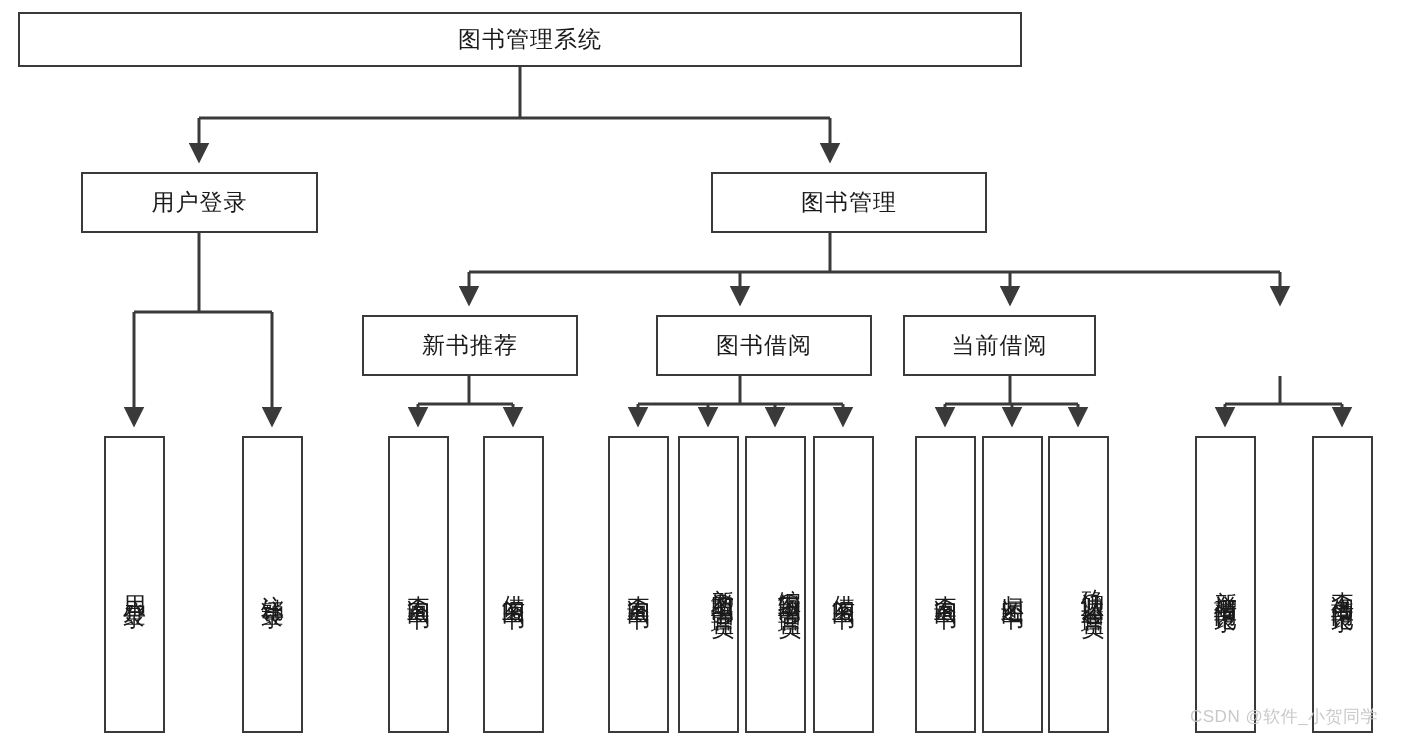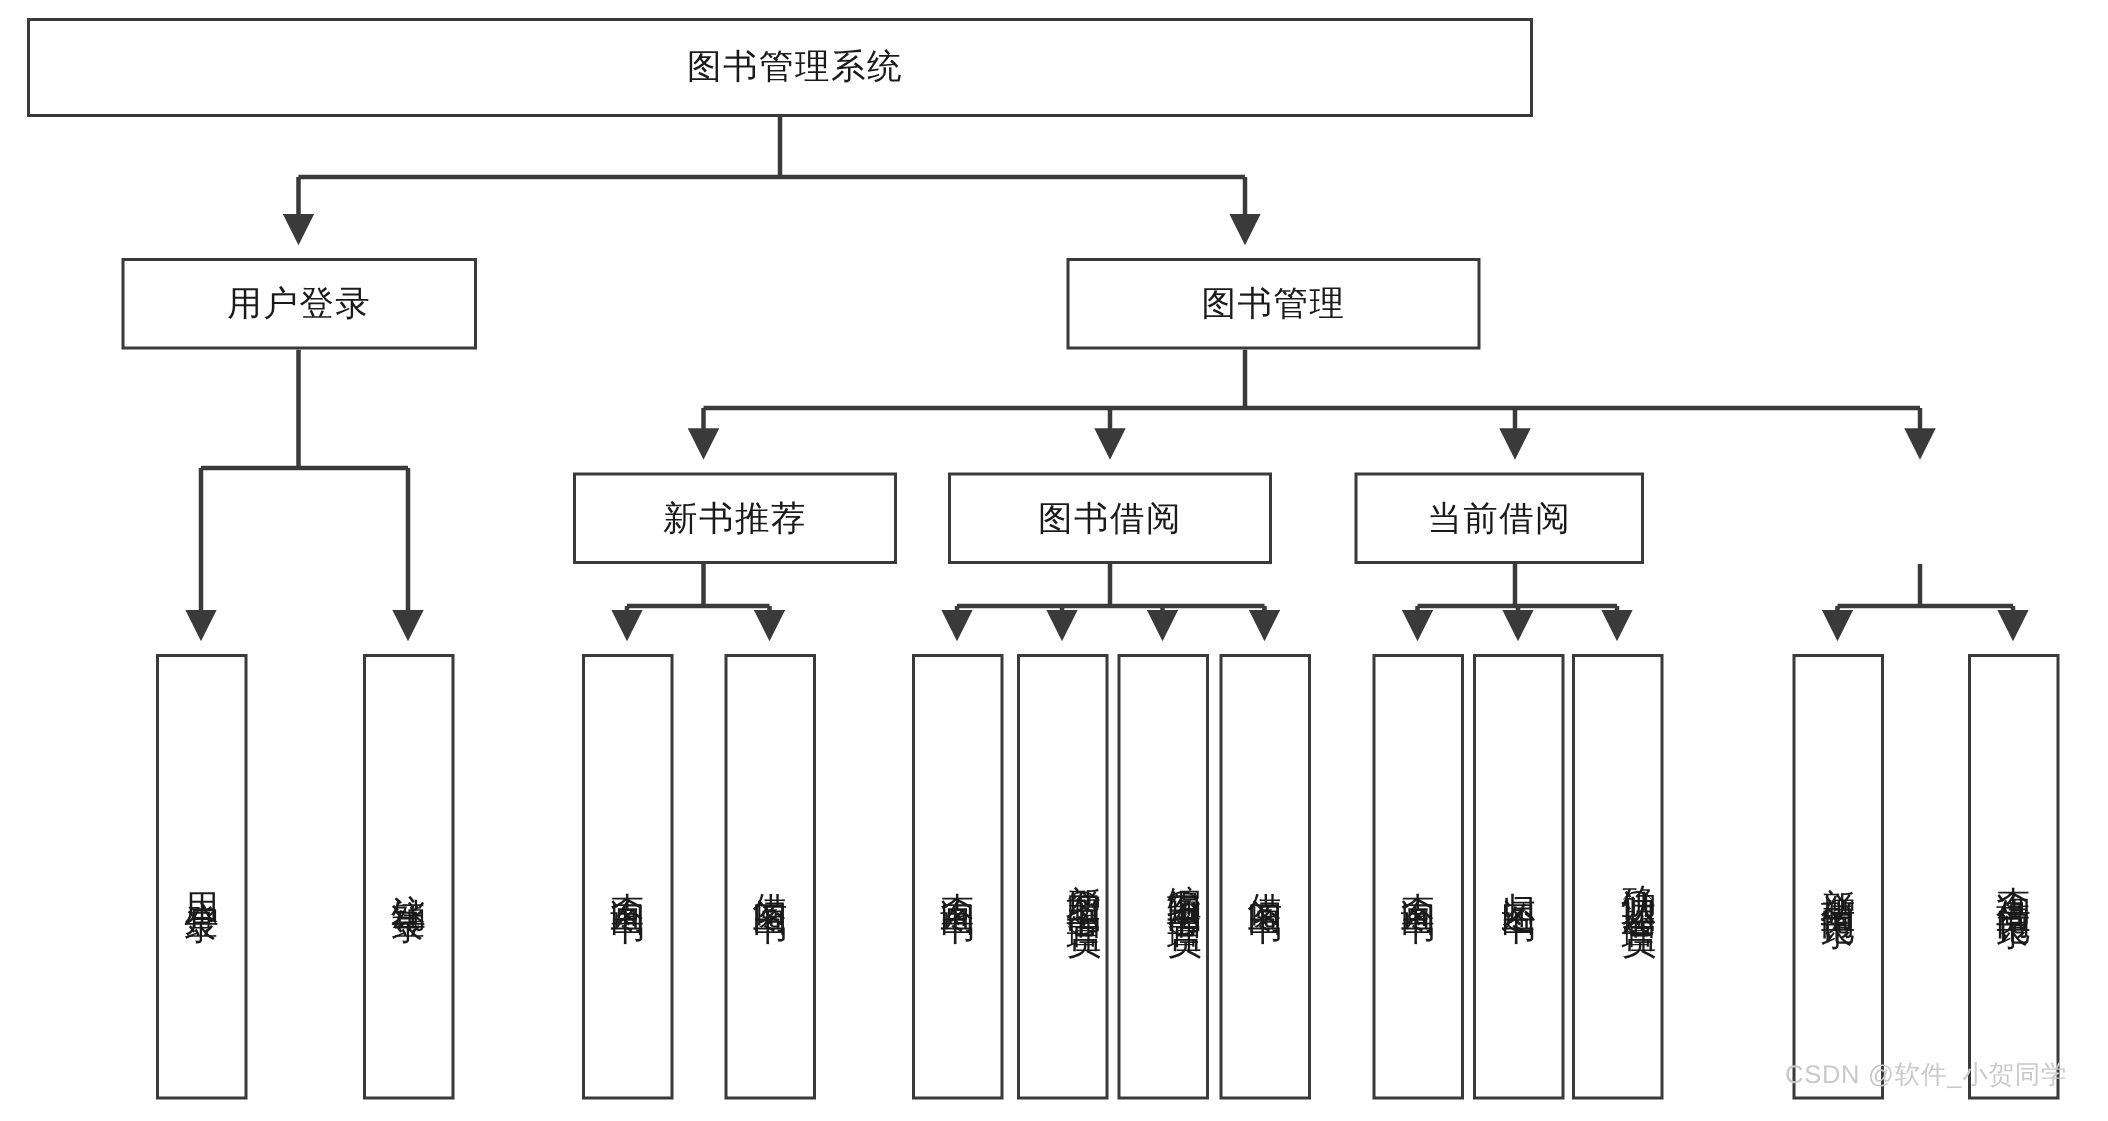--- a/index.html
+++ b/index.html
@@ -112,35 +112,35 @@
       <path d="M 1012 404 L 1012 424" marker-end="url(#arrow)"></path>
       <path d="M 1078 404 L 1078 424" marker-end="url(#arrow)"></path>
 
       <path d="M 1280 376 L 1280 404"></path>
       <path d="M 1225 404 L 1342 404"></path>
       <path d="M 1225 404 L 1225 424" marker-end="url(#arrow)"></path>
       <path d="M 1342 404 L 1342 424" marker-end="url(#arrow)"></path>
     </g>
   </svg>
 
-  <div class="node node-h" style="left:18px; top:12px; width:1004px; height:66px;padding-left:20px;">
+  <div class="node node-h" style="left:18px; top:12px; width:1004px; height:55px;padding-left:20px;">
     <span>图书管理系统</span>
   </div>
 
   <div class="node node-h" style="left:81px; top:172px; width:237px; height:61px;">
     <span>用户登录</span>
   </div>
   <div class="node node-h" style="left:711px; top:172px; width:276px; height:61px;">
     <span>图书管理</span>
   </div>
 
-  <div class="node node-h" style="left:382px; top:315px; width:216px; height:61px;">
+  <div class="node node-h" style="left:362px; top:315px; width:216px; height:61px;">
     <span>新书推荐</span>
   </div>
-  <div class="node node-h" style="left:632px; top:315px; width:216px; height:61px;">
+  <div class="node node-h" style="left:656px; top:315px; width:216px; height:61px;">
     <span>图书借阅</span>
   </div>
   <div class="node node-h" style="left:903px; top:315px; width:193px; height:61px;">
     <span>当前借阅</span>
   </div>
 
   <div class="node node-v center-align" style="left:104px; top:436px; width:61px; height:297px;">
     <span>用户登录</span>
   </div>
   <div class="node node-v center-align" style="left:242px; top:436px; width:61px; height:297px;">

